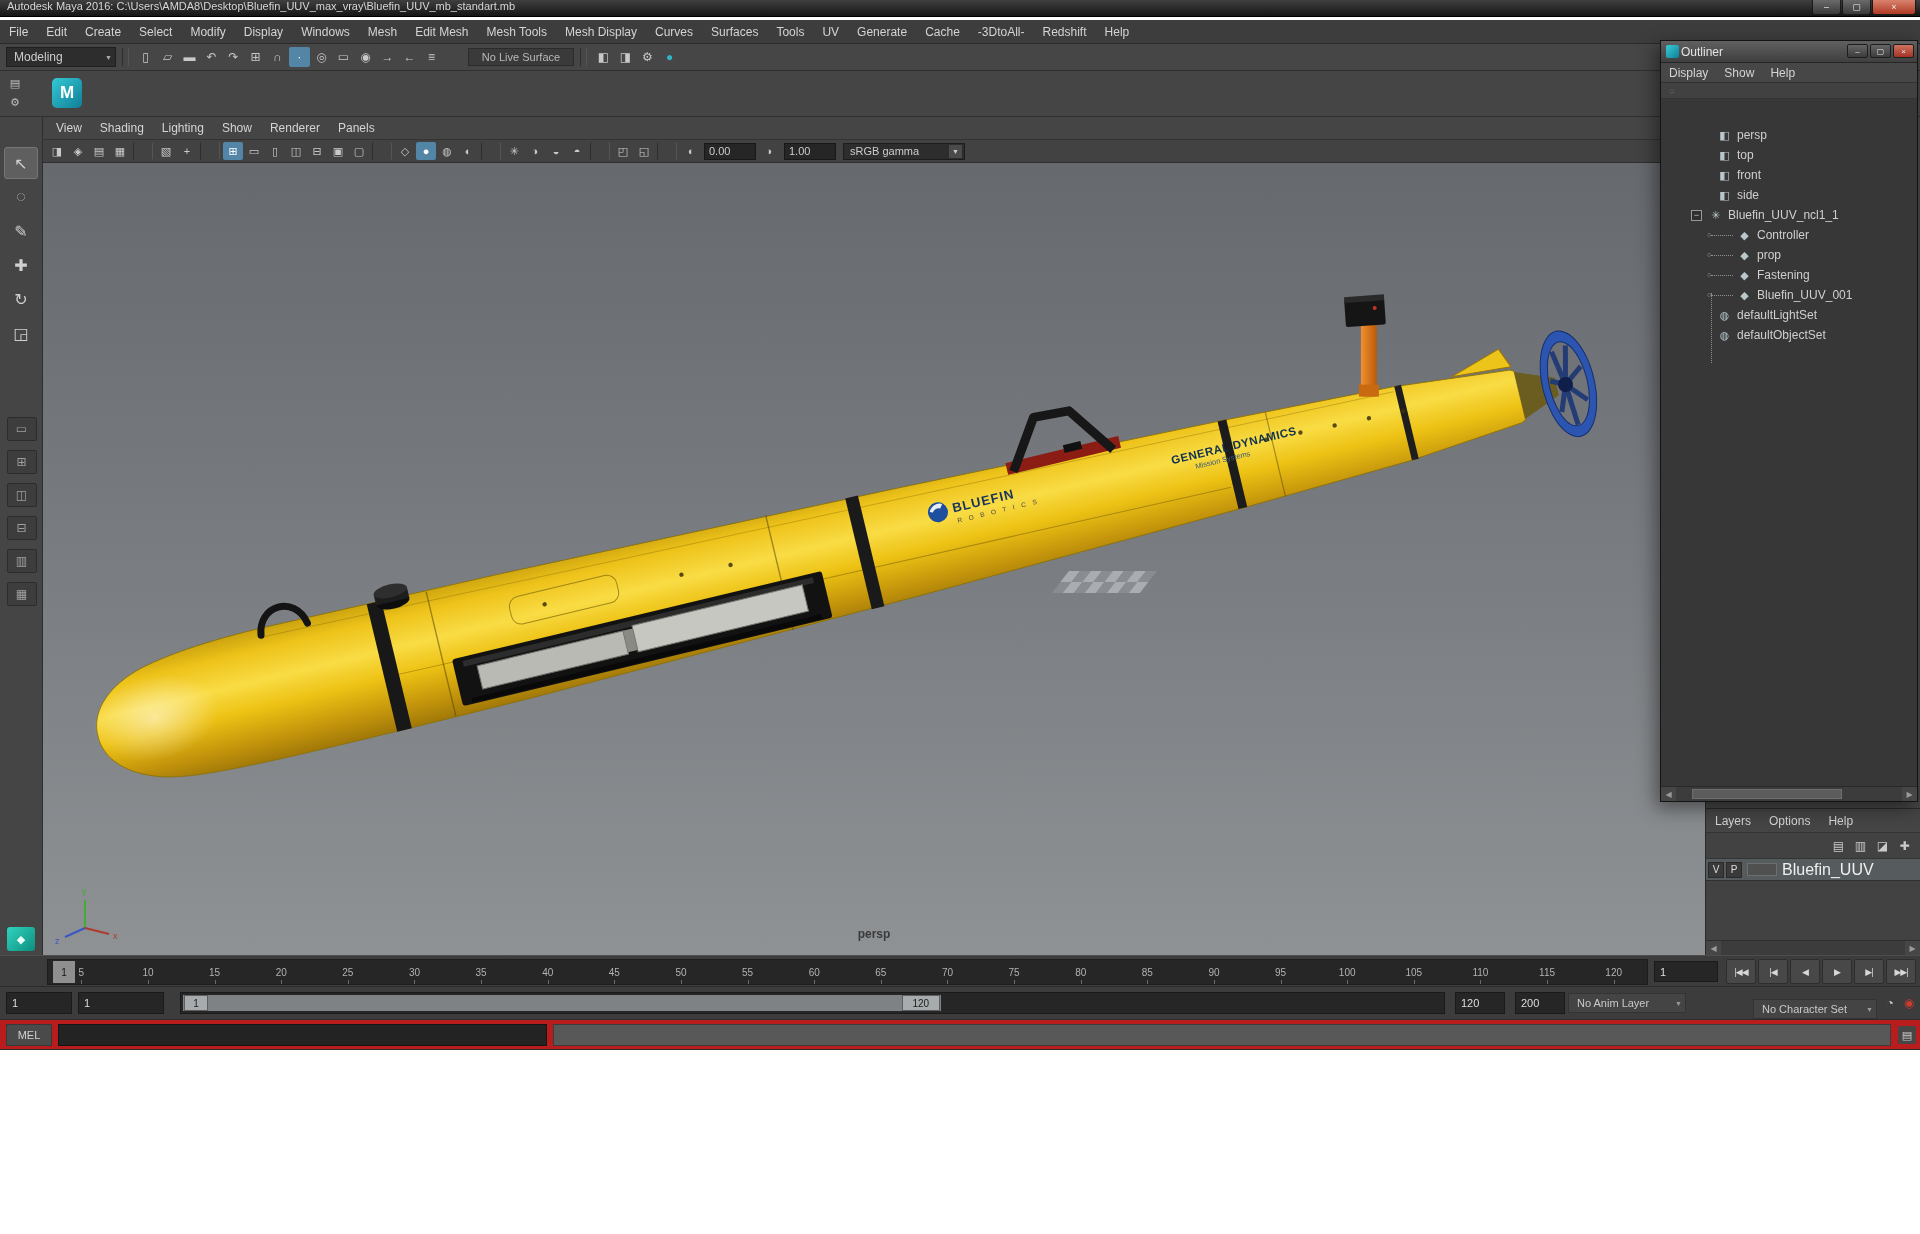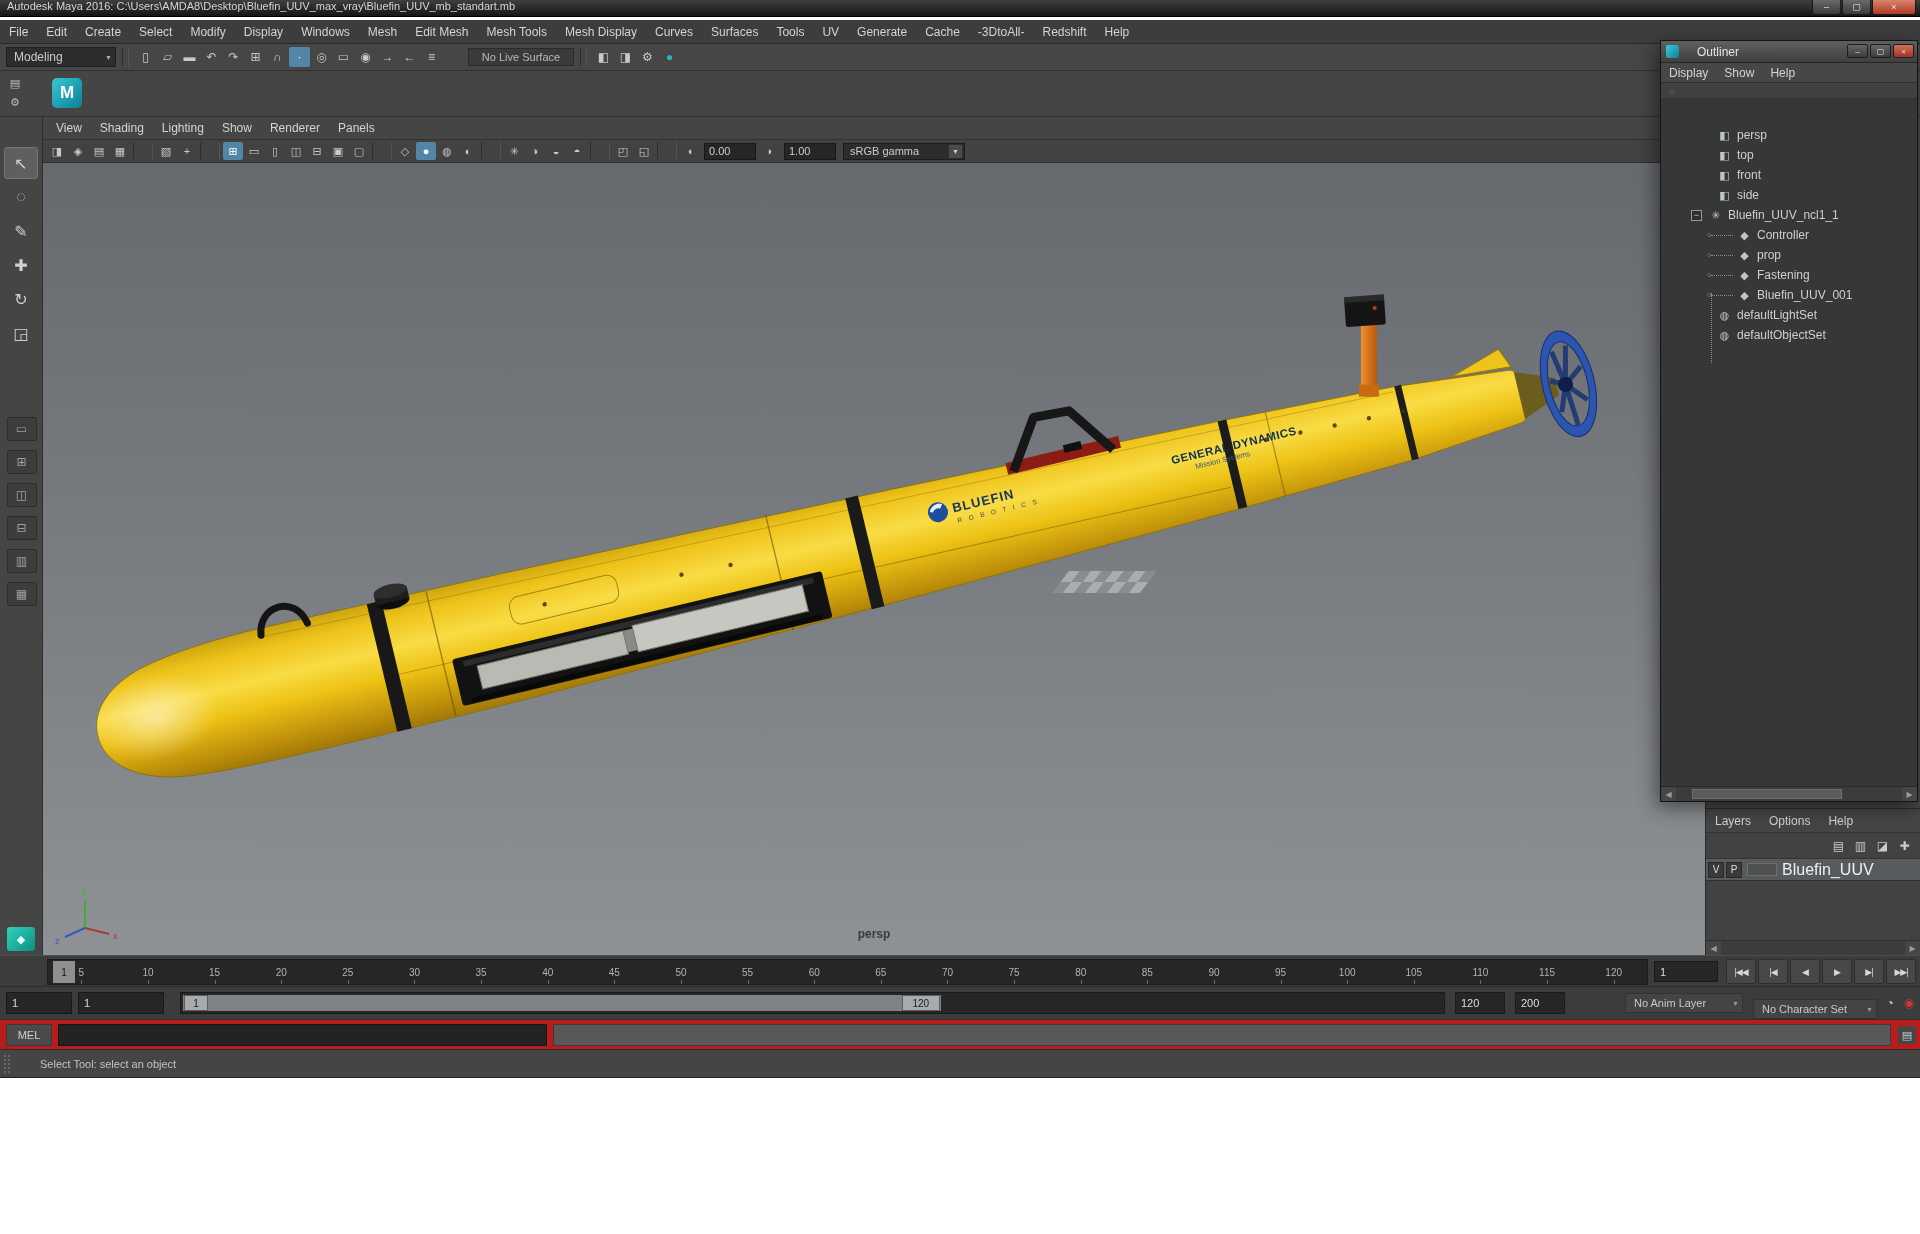--- a/index.html
+++ b/index.html
@@ -81,21 +81,21 @@
     display:flex;align-items:center;justify-content:center;}
   .lr-swatch{width:30px;height:13px;background:#505050;border:1px solid #6e6e6e;margin:0 3px;}
   .lr-name{color:#efefef;font-size:16px;}
   .le-scroll{position:absolute;left:0;bottom:0;width:100%;height:15px;background:#3c3c3c;border-top:1px solid #2e2e2e;display:flex;justify-content:space-between;}
   .scr-arrow{width:15px;height:14px;color:#9a9a9a;font-size:8px;display:flex;align-items:center;justify-content:center;background:#464646;}
 
   
   .outliner{left:1660px;top:40px;width:258px;height:762px;background:#3a3a3a;border:1px solid #141414;
     box-shadow:-4px 6px 18px rgba(0,0,0,.45);z-index:50;}
   .o-title{height:22px;background:linear-gradient(#606060,#3f3f3f);border-bottom:1px solid #262626;
-    display:flex;align-items:center;padding-left:5px;gap:18px;}
+    display:flex;align-items:center;padding-left:5px;gap:2px;}
   .o-title .otl-icon{width:13px;height:13px;border-radius:2px;background:linear-gradient(135deg,#37cdd8,#0e7f96);}
   .o-title .ttl{color:#e4e4e4;font-size:12px;}
   .o-btns{position:absolute;right:3px;top:3px;display:flex;gap:2px;}
   .owbtn{width:21px;height:14px;font-size:8px;color:#e8e8e8;background:linear-gradient(#666,#3c3c3c);
     border:1px solid #1d1d1d;display:flex;align-items:center;justify-content:center;border-radius:2px;}
   .owbtn.close{background:linear-gradient(#cf7260,#a33325);}
   .o-menus{height:20px;display:flex;line-height:20px;background:#474747;border-bottom:1px solid #313131;}
   .o-menus .mitem{font-size:12px;padding:0 8px;}
   .o-filter{height:16px;background:#414141;border-bottom:1px solid #333;display:flex;align-items:center;padding-left:4px;}
   .o-filter .icon{width:14px;height:13px;font-size:9px;color:#9a9a9a;}
@@ -716,40 +716,36 @@
     <input class="rfield" style="left: 6px; width: 66px;" readonly="" value="1">
     <input class="rfield" style="left: 78px; width: 86px;" readonly="" value="1">
     <div class="rtrack">
       <div class="rbar">
         <span class="rhandle start">1</span>
         <span class="rhandle end">120</span>
       </div>
     </div>
     <input class="rfield" style="left: 1455px; width: 50px;" readonly="" value="120">
     <input class="rfield" style="left: 1515px; width: 50px;" readonly="" value="200">
-    <div class="rdrop" style="left:1625px;width:118px;text-align:right;">
+    <div class="rdrop" style="left:1568px;width:118px;text-align:right;">
       <span>No Anim Layer</span>
       <span class="arr">▼</span>
     </div>
     <div class="rdrop" style="left:1753px;width:124px;margin-top:6px;">
       <span>No Character Set</span>
       <span class="arr">▼</span>
     </div>
     <span class="ricon" style="left:1880px;">◔</span>
     <span class="ricon red" style="left:1899px;">◉</span>
   </div>
 
   <div class="abs commandline">
     <div class="mel-label">
         <span>MEL</span>
       </div>
     <input class="mel-input" style="">
     <div class="mel-result"></div>
     <span class="mel-icon">▤</span>
   </div>
 
-  <div class="abs helpline">
-    <span class="grip"></span>
-    <span class="helptext">Select Tool: select an object</span>
-  </div>
 
   <div class="abs whitestrip"></div>
 </div>
 
 </body></html>

